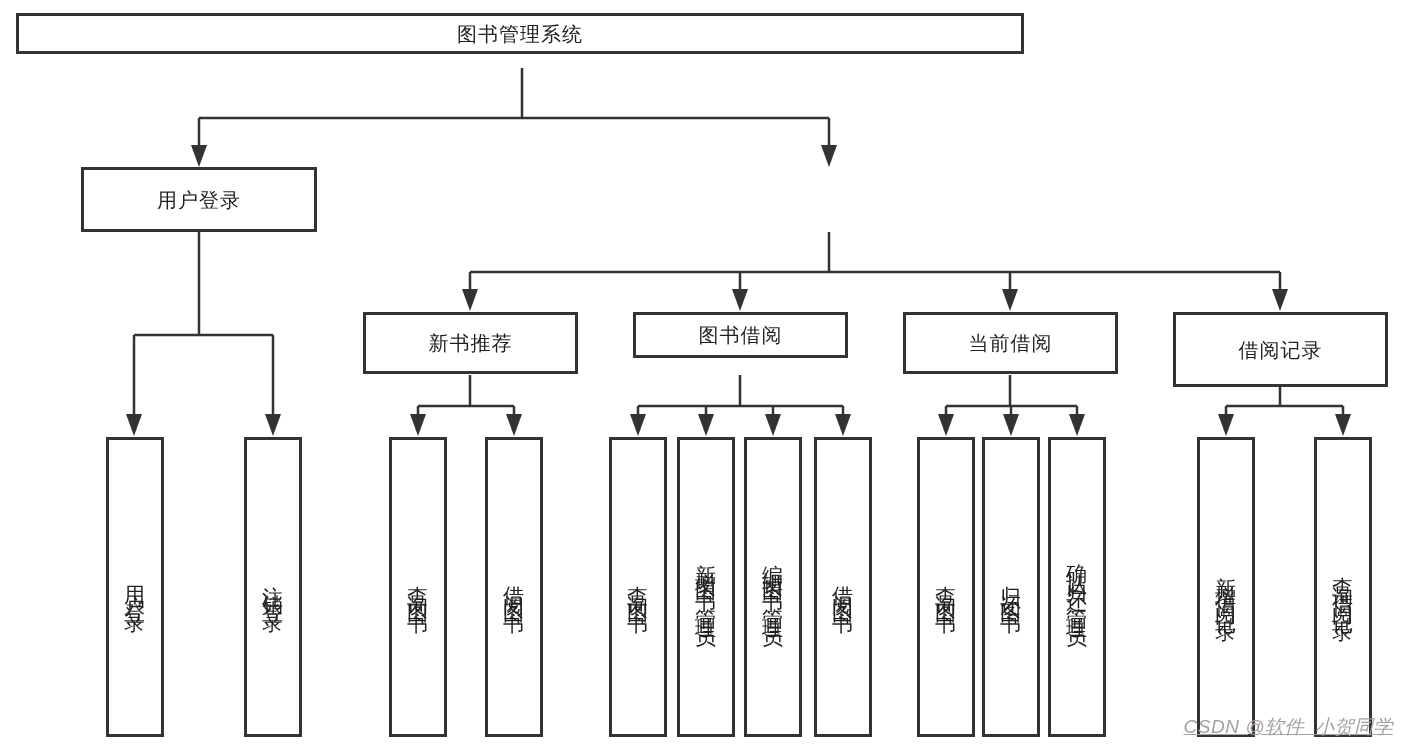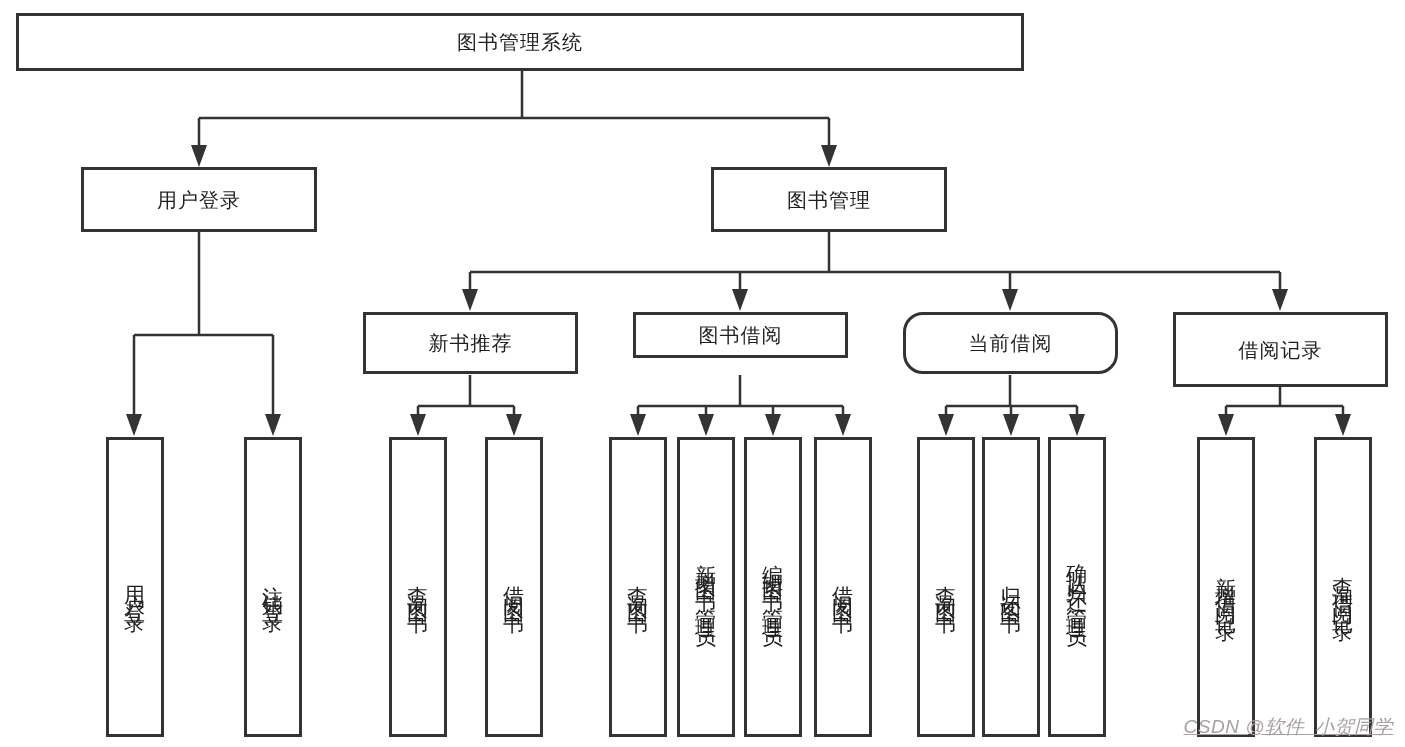--- a/index.html
+++ b/index.html
@@ -79,28 +79,27 @@
       <polygon points="1003,414 1019,414 1011,436"></polygon>
       <polygon points="1069,414 1085,414 1077,436"></polygon>
     </g>
     <g>
       <path d="M1280 375 V406 M1226 406 H1343 M1226 406 V418 M1343 406 V418"></path>
       <polygon points="1218,414 1234,414 1226,436"></polygon>
       <polygon points="1335,414 1351,414 1343,436"></polygon>
     </g>
   </svg>
 
-  <div class="node" style="left:16px;top:13px;width:1008px;height:58px;">图书管理系统</div>
+  <div class="node" style="left:16px;top:13px;width:1008px;height:41px;">图书管理系统</div>
 
   <div class="node" style="left:81px;top:167px;width:236px;height:65px;">用户登录</div>
-  <div class="node" style="left:711px;top:167px;width:236px;height:65px;">图书管理</div>
 
   <div class="node" style="left:363px;top:312px;width:215px;height:62px;">新书推荐</div>
   <div class="node" style="left:633px;top:312px;width:215px;height:46px;">图书借阅</div>
-  <div class="node" style="left:903px;top:312px;width:215px;height:62px;border-radius:20px;">当前借阅</div>
+  <div class="node" style="left:903px;top:312px;width:215px;height:62px;">当前借阅</div>
   <div class="node" style="left:1173px;top:312px;width:215px;height:75px;">借阅记录</div>
 
   <div class="node vnode" style="left:106px;top:437px;width:58px;height:300px;">用户登录</div>
   <div class="node vnode" style="left:244px;top:437px;width:58px;height:300px;">注销登录</div>
 
   <div class="node vnode" style="left:389px;top:437px;width:58px;height:300px;">查询图书</div>
   <div class="node vnode" style="left:485px;top:437px;width:58px;height:300px;">借阅图书</div>
 
   <div class="node vnode" style="left:609px;top:437px;width:58px;height:300px;">查询图书</div>
   <div class="node vnode" style="left:677px;top:437px;width:58px;height:300px;">新增图书（管理员）</div>

